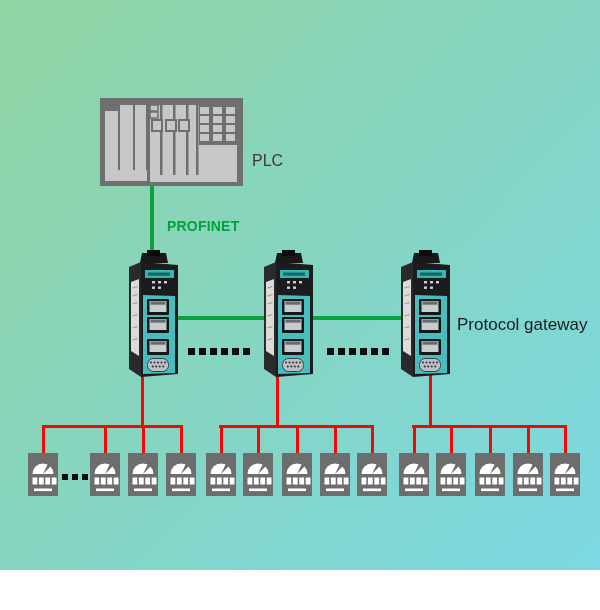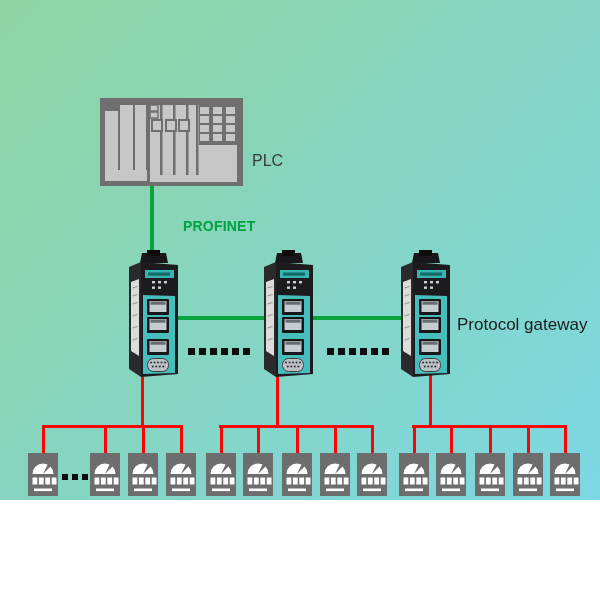--- a/index.html
+++ b/index.html
@@ -1,17 +1,17 @@
 <!DOCTYPE html>
 <html><head>
 <meta charset="utf-8">
 <style>
   html,body{margin:0;padding:0;}
   #canvas{
-    position:relative;width:600px;height:500px;overflow:hidden;
+    position:relative;width:600px;height:570px;overflow:hidden;
     background:linear-gradient(135deg,#90d4a1 0%,#85d5c3 52%,#7cd8e3 100%);
     font-family:"Liberation Sans",sans-serif;
   }
   .abs{position:absolute;}
   .label{color:#1c1c1c;font-size:17px;line-height:1;white-space:nowrap;z-index:6;}
   .label-profinet{color:#00a33d;font-weight:bold;font-size:14px;letter-spacing:.2px;}
   .gline{background:#0ba33e;z-index:1;}
   .rline{background:#f90505;z-index:1;}
   .gateway{z-index:4;width:64px;height:130px;}
   .device{z-index:3;width:30px;height:43px;}
@@ -131,21 +131,21 @@
   </svg>
 
   <div class="abs plc" style="left:100px;top:98px;">
     <svg viewBox="0 0 143 88" width="143" height="88">
         <use href="#plc-sym"></use>
       </svg>
   </div>
   <div class="abs label" style="left:252px;top:153px;font-size:16px;color:#3a3a3a;">PLC</div>
 
   <div class="abs gline" style="left:150px;top:186px;width:4px;height:72px;"></div>
-  <div class="abs label label-profinet" style="left:167px;top:219px;margin-left:16px;">PROFINET</div>
+  <div class="abs label label-profinet" style="left:167px;top:219px;">PROFINET</div>
 
   <div class="abs gline" style="left:153px;top:316px;width:267px;height:4px;"></div>
 
   <div class="abs dots big" style="left:188px;top:348px;" id="gw-dots-1">
       <span></span>
       <span></span>
       <span></span>
       <span></span>
       <span></span>
       <span></span>

